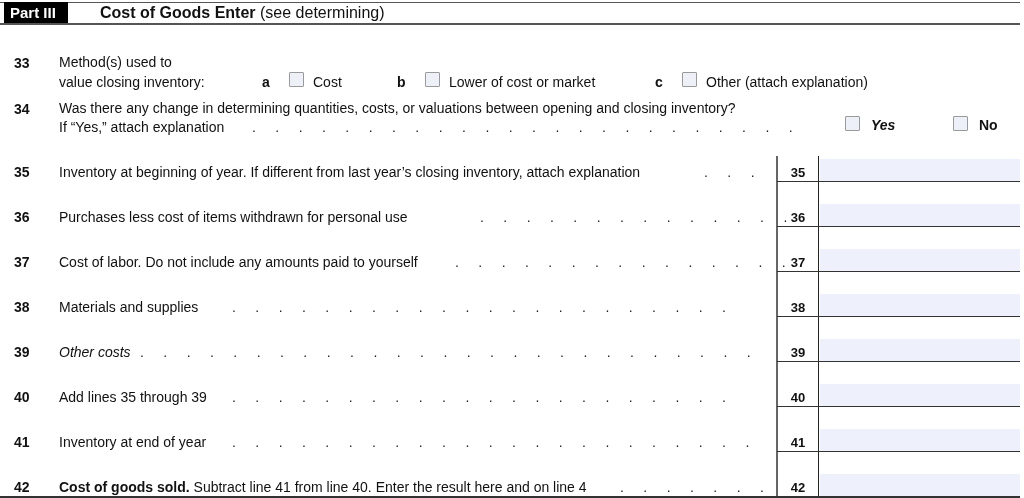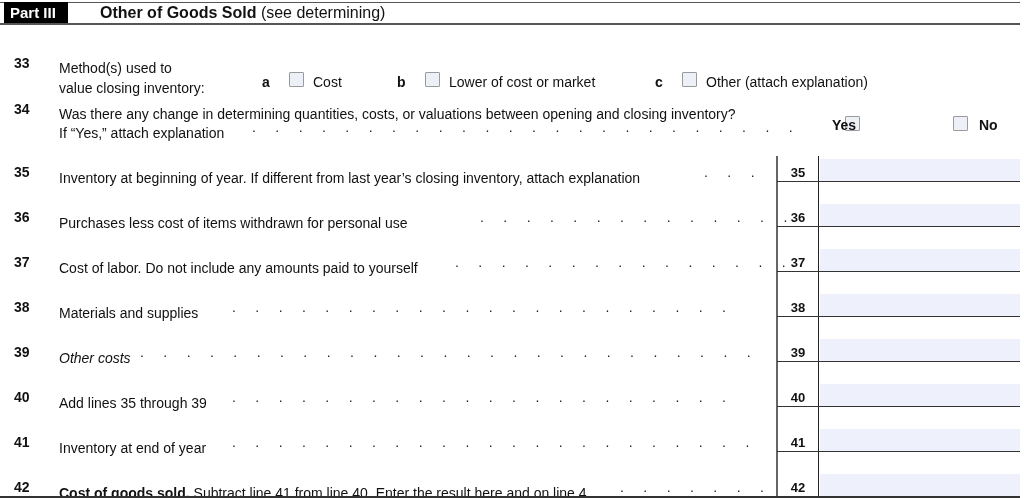--- a/index.html
+++ b/index.html
@@ -10,42 +10,42 @@
     .abs { position: absolute; }
     .header-line-top { left: 0; top: 2px; width: 1020px; height: 1px; background: #555; }
     .header-line-bottom { left: 0; top: 23px; width: 1020px; height: 2px; background: #555; }
     .part-badge {
       left: 4px; top: 2px; height: 21px; width: 64px; background: #000; color: #fff;
       font-weight: bold; font-size: 15px; line-height: 21px; padding-left: 6px; box-sizing: border-box;
     }
     .part-title { left: 100px; top: 2px; height: 21px; line-height: 21px; font-size: 16px; }
     .part-title b { font-weight: bold; }
     .num { font-weight: bold; font-size: 14px; width: 30px; left: 14px; }
-    .txt { font-size: 14px; left: 59px; white-space: nowrap; margin-top: 6px; }
+    .txt { font-size: 14px; left: 59px; white-space: nowrap; }
     .dots { font-size: 14px; white-space: nowrap; letter-spacing: 0; color: #222; }
     .opt-letter { font-weight: bold; font-size: 14px; }
     .cb {
       width: 15px; height: 15px; border: 1px solid #9a9a9a; background: #eef0f8; box-sizing: border-box;
       border-radius: 1px;
     }
     .opt-label { font-size: 14px; white-space: nowrap; }
     .yn-label { font-size: 14px; font-weight: bold; }
     .vline-outer { left: 776px; top: 156px; width: 2px; height: 342px; background: #666; }
     .vline-inner { left: 818px; top: 156px; width: 1px; height: 342px; background: #222; }
     .hline { left: 777px; width: 243px; height: 1px; background: #333; }
     .field { left: 820px; width: 200px; height: 22px; background: #eef1fb; }
     .linenum { left: 778px; width: 40px; text-align: center; font-weight: bold; font-size: 13px; }
     .bottom-line { left: 0; top: 496px; width: 1020px; height: 2px; background: #333; }
   </style>
 </head>
 <body>
 
 <div class="abs header-line-top"></div>
 <div class="abs part-badge">Part III</div>
-<div class="abs part-title"><b>Other of Goods Sold</b><span> (see determining)</span></div>
+<div class="abs part-title"><b>Cost of Goods Enter</b><span> (see determining)</span></div>
 <div class="abs header-line-bottom"></div>
 
 <div class="abs num" style="top:55px;">33</div>
 <div class="abs txt" style="top:54px;">Method(s) used to</div>
 <div class="abs txt" style="top:74px;">value closing inventory:</div>
 
 <div class="abs opt-letter" style="left:262px; top:74px;">a</div>
 <div class="abs cb" style="left:289px; top:72px;"></div>
 <div class="abs opt-label" style="left:313px; top:74px;">Cost</div>
 
@@ -55,21 +55,21 @@
 
 <div class="abs opt-letter" style="left:655px; top:74px;">c</div>
 <div class="abs cb" style="left:682px; top:72px;"></div>
 <div class="abs opt-label" style="left:706px; top:74px;">Other (attach explanation)</div>
 
 <div class="abs num" style="top:101px;">34</div>
 <div class="abs txt" style="top:100px;">Was there any change in determining quantities, costs, or valuations between opening and closing inventory?</div>
 <div class="abs txt" style="top:119px;">If “Yes,” attach explanation</div>
 <div class="abs dots" style="left:252px; top:119px;">.&nbsp;&nbsp;&nbsp;&nbsp;&nbsp;.&nbsp;&nbsp;&nbsp;&nbsp;&nbsp;.&nbsp;&nbsp;&nbsp;&nbsp;&nbsp;.&nbsp;&nbsp;&nbsp;&nbsp;&nbsp;.&nbsp;&nbsp;&nbsp;&nbsp;&nbsp;.&nbsp;&nbsp;&nbsp;&nbsp;&nbsp;.&nbsp;&nbsp;&nbsp;&nbsp;&nbsp;.&nbsp;&nbsp;&nbsp;&nbsp;&nbsp;.&nbsp;&nbsp;&nbsp;&nbsp;&nbsp;.&nbsp;&nbsp;&nbsp;&nbsp;&nbsp;.&nbsp;&nbsp;&nbsp;&nbsp;&nbsp;.&nbsp;&nbsp;&nbsp;&nbsp;&nbsp;.&nbsp;&nbsp;&nbsp;&nbsp;&nbsp;.&nbsp;&nbsp;&nbsp;&nbsp;&nbsp;.&nbsp;&nbsp;&nbsp;&nbsp;&nbsp;.&nbsp;&nbsp;&nbsp;&nbsp;&nbsp;.&nbsp;&nbsp;&nbsp;&nbsp;&nbsp;.&nbsp;&nbsp;&nbsp;&nbsp;&nbsp;.&nbsp;&nbsp;&nbsp;&nbsp;&nbsp;.&nbsp;&nbsp;&nbsp;&nbsp;&nbsp;.&nbsp;&nbsp;&nbsp;&nbsp;&nbsp;.&nbsp;&nbsp;&nbsp;&nbsp;&nbsp;.&nbsp;&nbsp;&nbsp;&nbsp;&nbsp;.</div>
 <div class="abs cb" style="left:845px; top:116px;"></div>
-<div class="abs yn-label" style="left:832px; top:117px;">Yes</div>
+<div class="abs yn-label" style="left:871px; top:117px;font-style:italic;">Yes</div>
 <div class="abs cb" style="left:953px; top:116px;"></div>
 <div class="abs yn-label" style="left:979px; top:117px;">No</div>
 
 <div class="abs vline-outer"></div>
 <div class="abs vline-inner"></div>
 
 <div class="abs num" style="top:164px;">35</div>
 <div class="abs txt" style="top:164px;">Inventory at beginning of year. If different from last year’s closing inventory, attach explanation</div>
 <div class="abs dots" style="left:704px; top:164px;">.&nbsp;&nbsp;&nbsp;&nbsp;&nbsp;.&nbsp;&nbsp;&nbsp;&nbsp;&nbsp;.</div>
 <div class="abs linenum" style="top:165px;">35</div>

